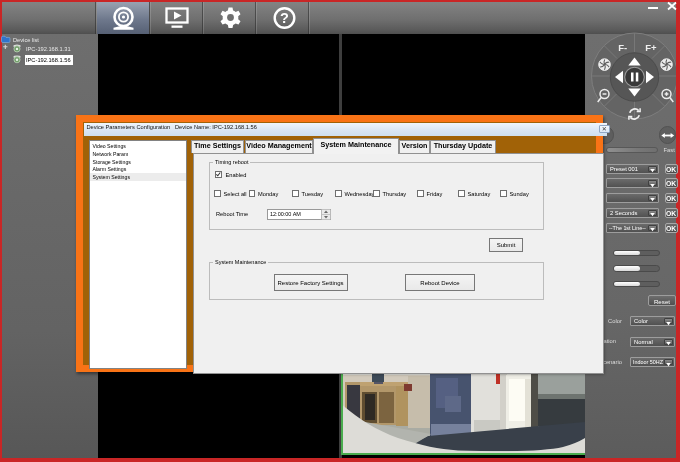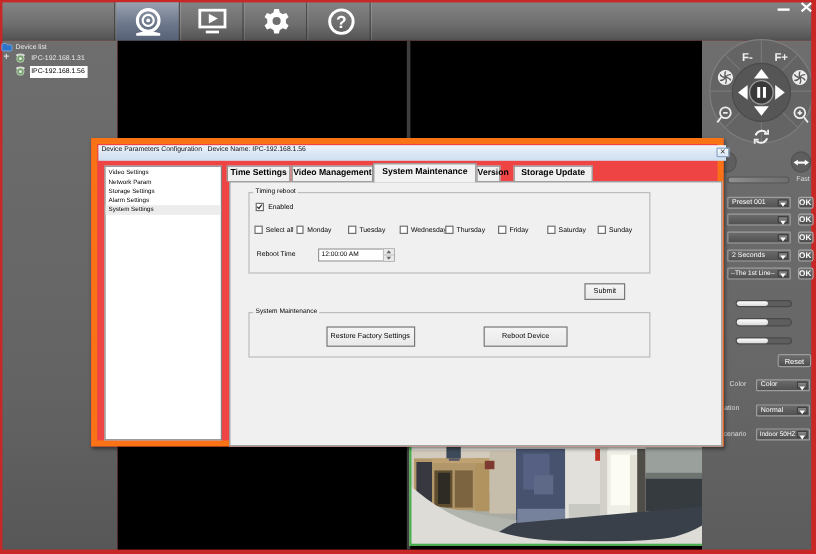--- a/index.html
+++ b/index.html
@@ -5,21 +5,21 @@
 body{background:#c92626;position:relative;}
 .abs{position:absolute;}
 #toolbar{left:2px;top:2px;width:674px;height:32px;background:linear-gradient(#838383,#6f6f6f 55%,#5a5a5a 88%,#4f4f4f);}
 .tsep{top:2px;width:1px;height:32px;background:rgba(40,40,40,.55);box-shadow:1px 0 0 rgba(255,255,255,.15);}
 #tb-hl{left:97px;top:2px;width:52px;height:32px;background:linear-gradient(#99a2b1,#6e788c 55%,#566074);}
 #leftpanel{left:2px;top:34px;width:96px;height:424px;background:linear-gradient(#6e6e6e,#636363 70%,#575757);}
 #video{left:98px;top:34px;width:487px;height:424px;background:#000;}
 #rightpanel{left:585px;top:34px;width:91px;height:424px;background:linear-gradient(#6e6e6e,#676767 65%,#5c5c5c);}
 .treetext{color:#e9e9e9;font-size:5.7px;white-space:nowrap;}
 #selrow{left:24.5px;top:55px;width:48px;height:9.5px;background:#fff;}
-.dlg{left:76px;top:115px;width:527px;height:257px;background:#ef4444;border:5px solid #f97316;box-shadow:1px 2px 3px rgba(0,0,0,.45);}
+.dlg{left:76px;top:115px;width:527px;height:257px;background:#a16207;border:7px solid #f97316;box-shadow:1px 2px 3px rgba(0,0,0,.45);}
 #dlgtitle{left:1px;top:1px;width:523px;height:13px;background:linear-gradient(#eff5fc,#d9e5f3 60%,#cedff0);font-size:5.7px;color:#111;}
 #dlgclose{left:515.5px;top:2.5px;width:11.5px;height:8.5px;background:linear-gradient(#f4f8fd,#dbe7f5);border:1px solid #90a7c5;border-radius:1px;font-size:6px;color:#333;text-align:center;line-height:7px;}
 #listbox{left:6px;top:18px;width:98px;height:229px;background:#fff;border:1px solid #828282;}
 .li{height:7.8px;font-size:5.2px;color:#000;padding-left:2.5px;line-height:8px;white-space:nowrap;}
 #tabpanel{left:110px;top:31px;width:411px;height:221px;background:#f0f0f0;border:1px solid #919191;}
 .tab{top:18px;height:13px;background:#f0f0f0;border:1px solid #919191;border-bottom:none;font-size:7.2px;font-weight:bold;color:#000;text-align:center;line-height:10px;white-space:nowrap;}
 .tabactive{top:15.5px;height:16.5px;background:#f2f2f2;z-index:3;line-height:12.5px;}
 .grp{border:1px solid #bcbcbc;background:#f0f0f0;}
 .grplabel{font-size:5.5px;color:#000;background:#f0f0f0;padding:0 2px;white-space:nowrap;}
 .cb{width:6.5px;height:6.5px;background:#fff;border:1px solid #6f6f6f;}
@@ -274,22 +274,22 @@
     <div class="li" style="margin-top:1px;">Video Settings</div>
     <div class="li">Network Param</div>
     <div class="li">Storage Settings</div>
     <div class="li">Alarm Settings</div>
     <div class="li" style="background:#ececec;">System Settings</div>
   </div>
 
   <div class="abs tab" style="left:108px;width:53px;">Time Settings</div>
   <div class="abs tab" style="left:162px;width:68px;">Video Management</div>
   <div class="abs tab tabactive" style="left:230px;width:86px;">System Maintenance</div>
-  <div class="abs tab" style="left:316px;width:20px;">Version</div>
-  <div class="abs tab" style="left:347px;width:66px;">Storage Update</div>
+  <div class="abs tab" style="left:316px;width:31px;">Version</div>
+  <div class="abs tab" style="left:347px;width:66px;">Thursday Update</div>
   <div class="abs" id="tabpanel"></div>
 
   <div class="abs grp" style="left:126px;top:40px;width:335px;height:68px;"></div>
   <div class="abs grplabel" style="left:130px;top:36.5px;">Timing reboot</div>
   <div class="abs cb" style="left:132px;top:49px;"></div>
   <svg class="abs" style="left:132px;top:49px;" width="6.5" height="6.5" viewBox="0 0 7 7">
       <path d="M1.4 3.6 L3 5.1 L5.6 1.6" stroke="#333" stroke-width="1.1" fill="none"></path>
     </svg>
   <div class="abs cblabel" style="left:142.5px;top:49.5px;">Enabled</div>
 

